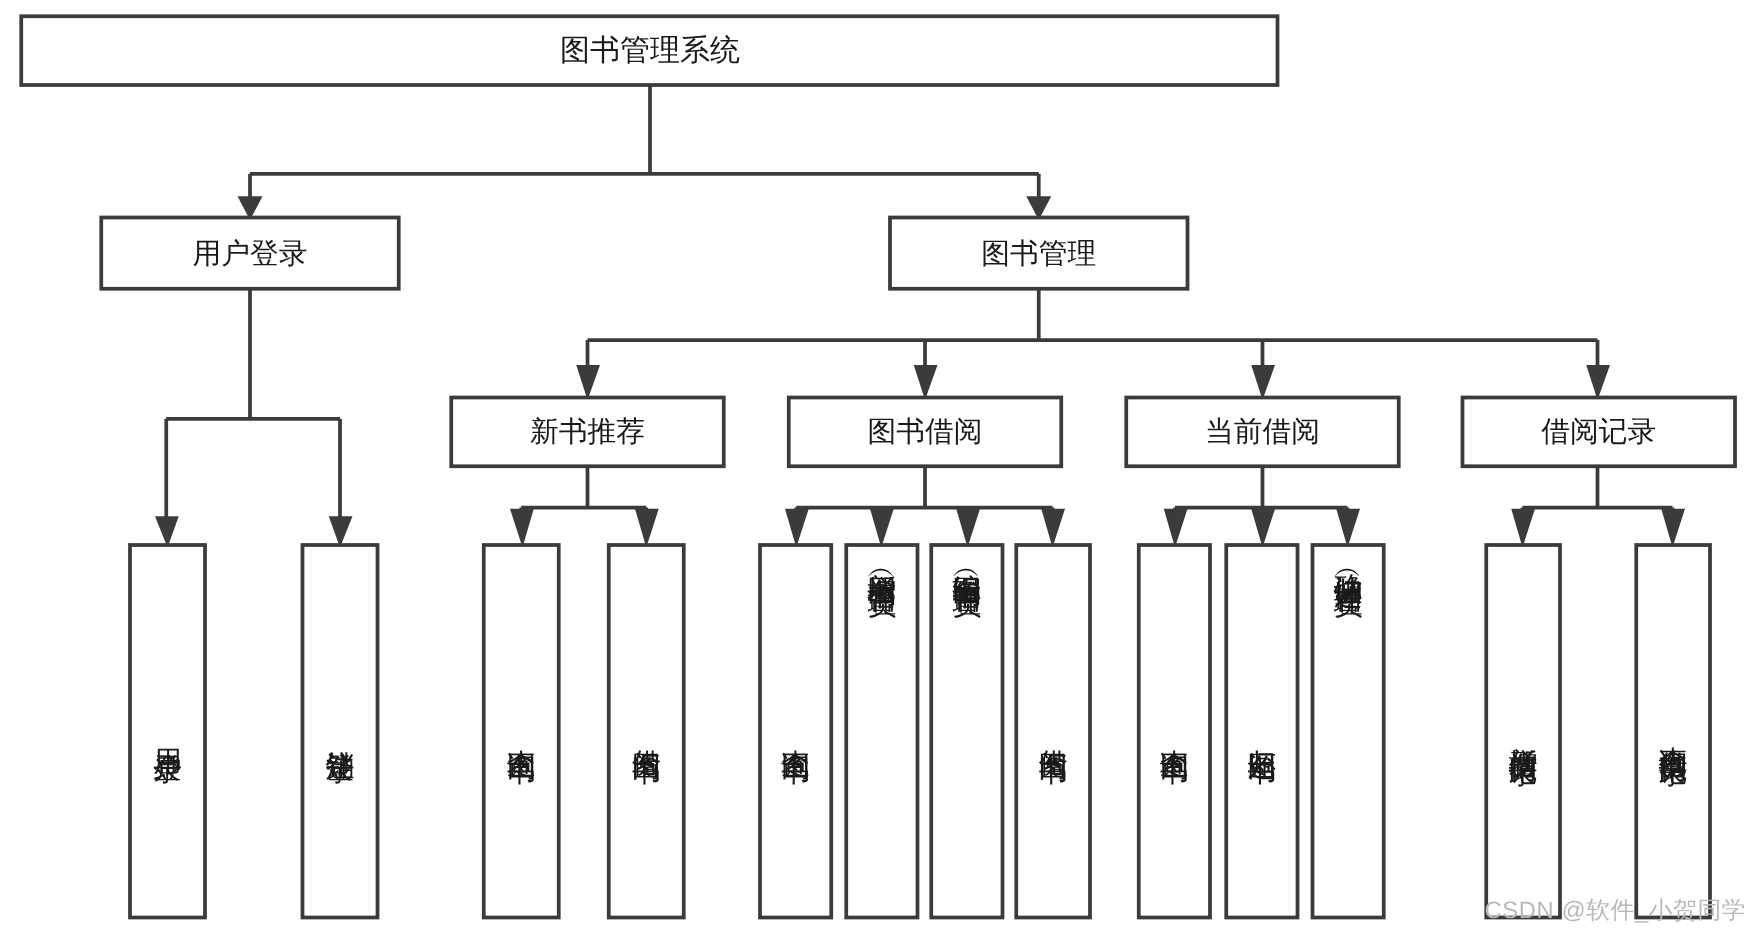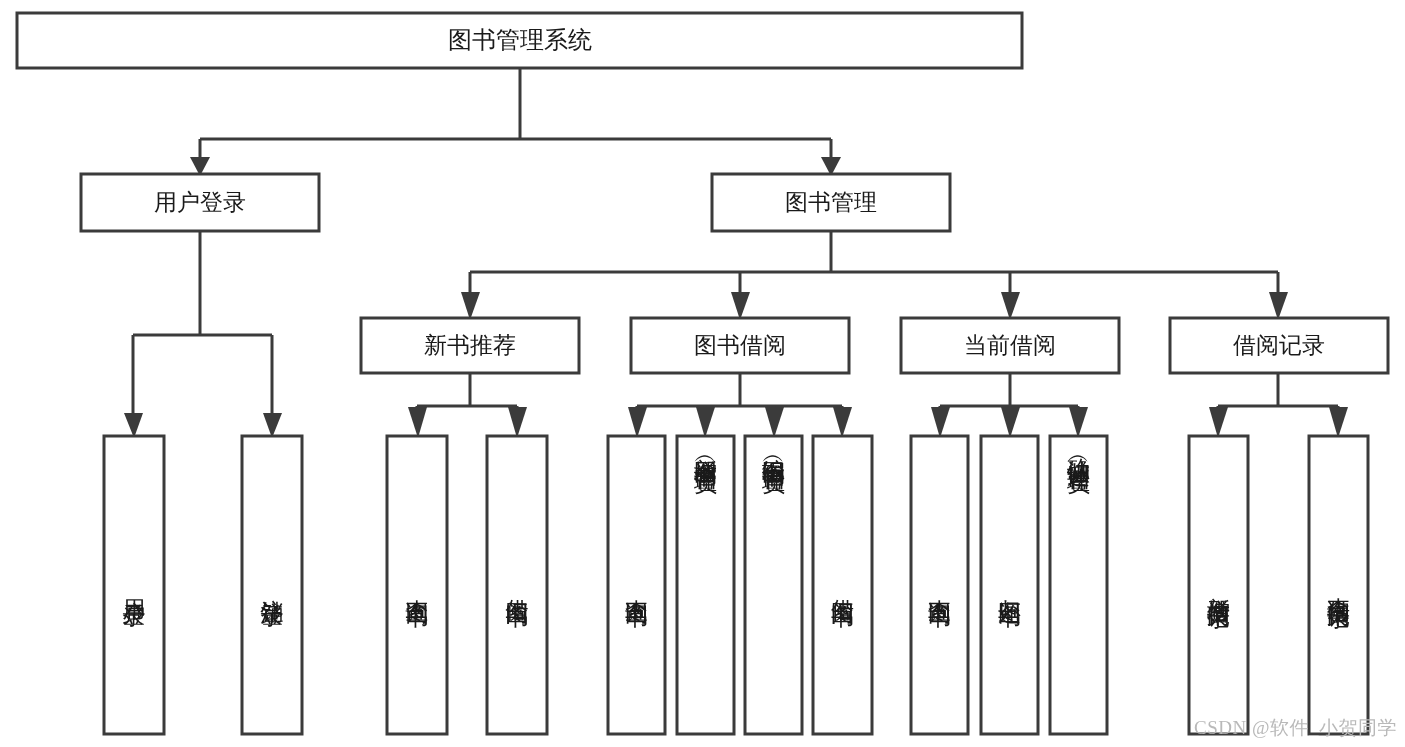--- a/index.html
+++ b/index.html
@@ -60,21 +60,21 @@
     font-size: 23px;
     color: #1a1a1a;
     line-height: 1;
     pointer-events: none;
     white-space: nowrap;
   }
   .watermark {
     position: absolute;
     right: 8px;
     bottom: 6px;
-    font-family: Liberation Serif, serif;
+    font-family: Liberation Sans, sans-serif;
     font-size: 19px;
     color: #b9b9b9;
     letter-spacing: 0.5px;
     white-space: nowrap;
   }
 </style>
 </head>
 <body>
 
 <div id="diagram-root">

